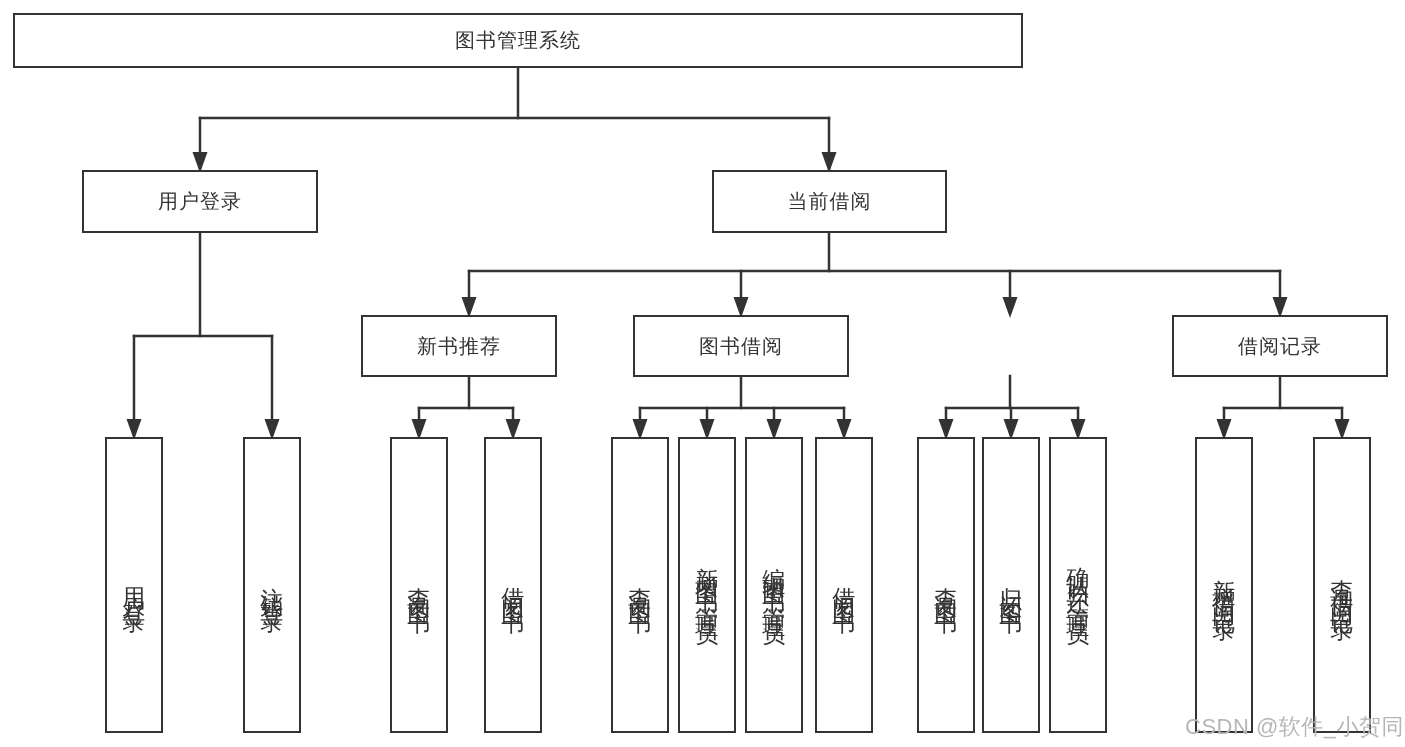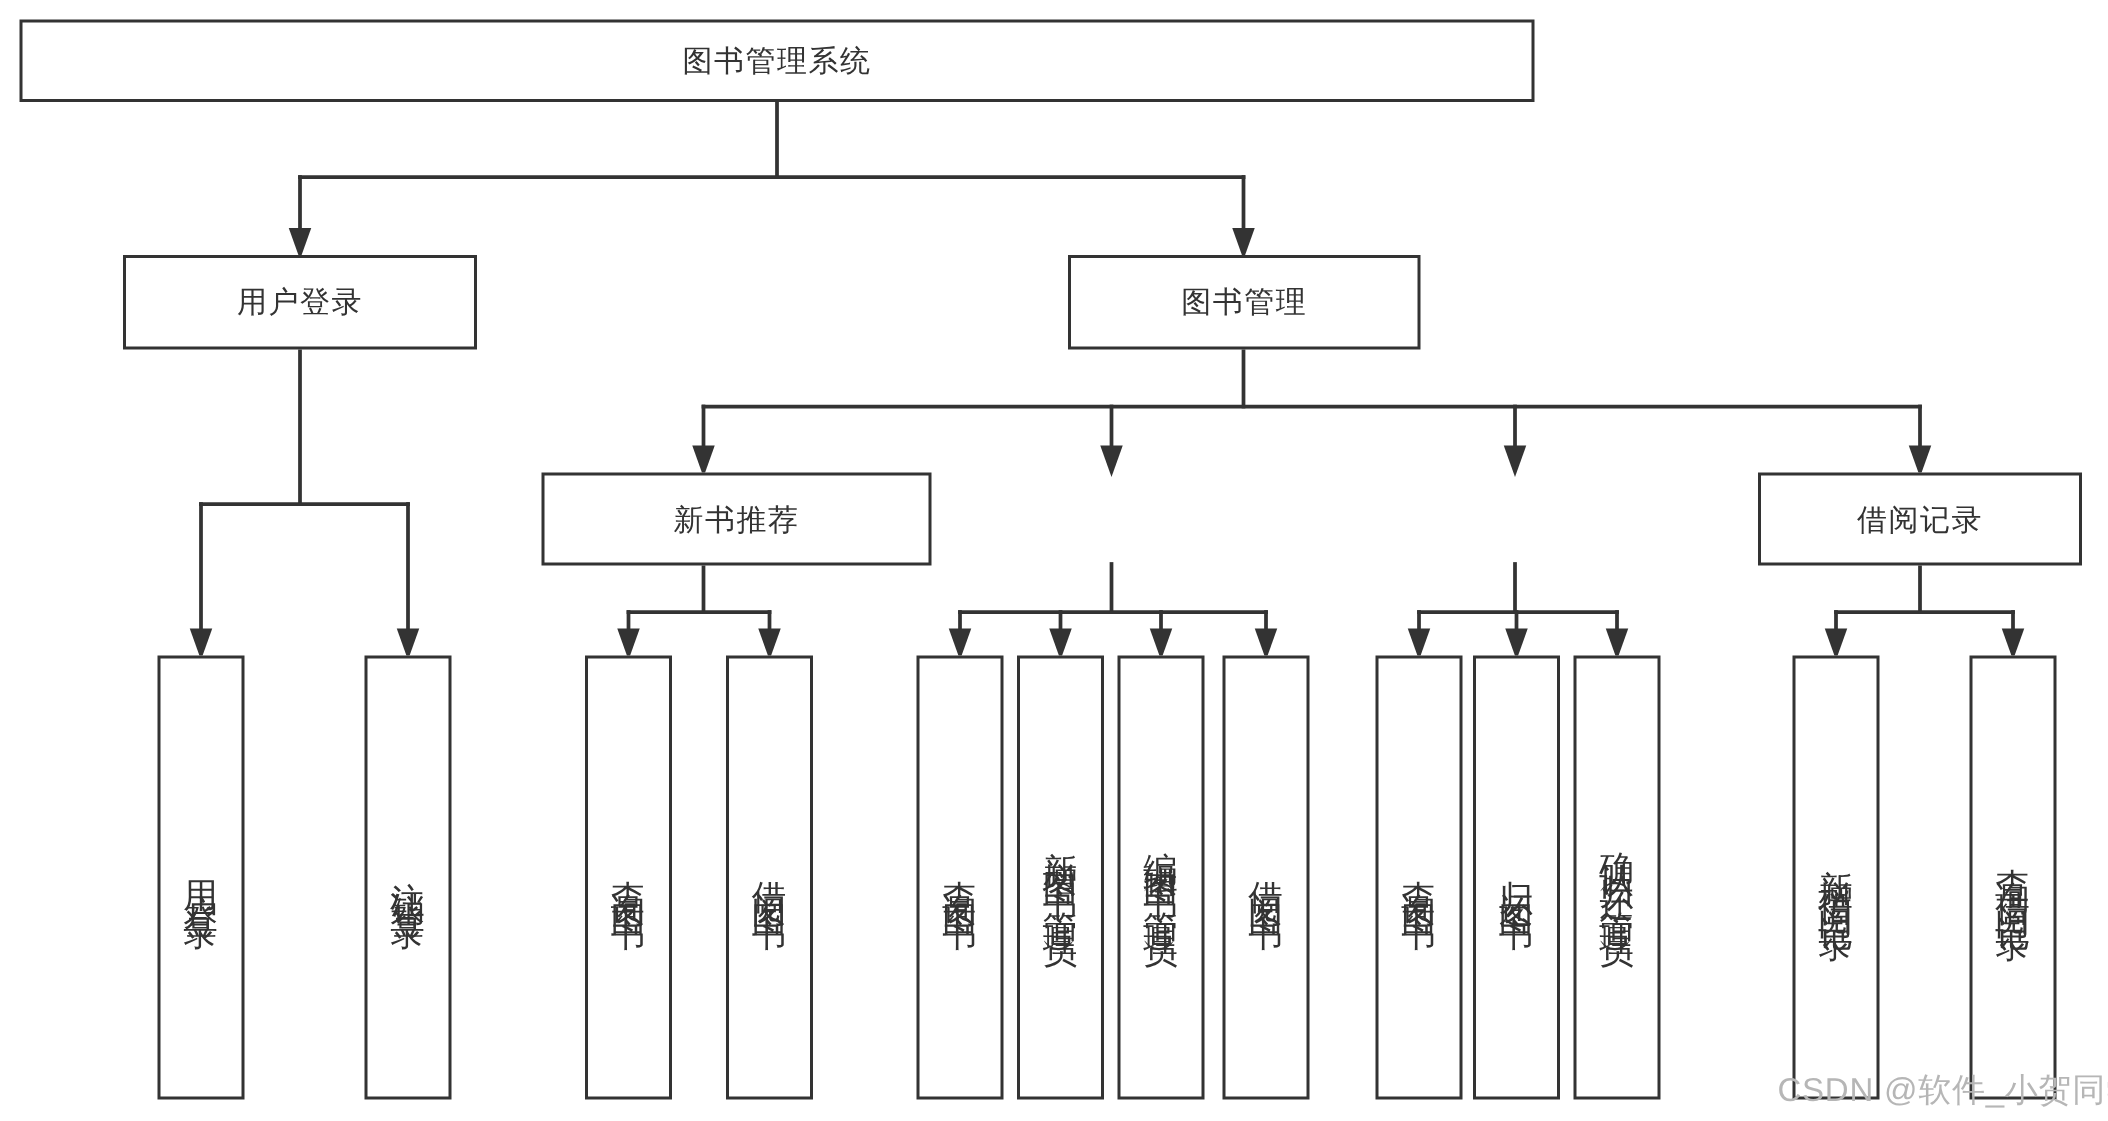--- a/index.html
+++ b/index.html
@@ -94,25 +94,28 @@
   </svg>
 
   <div class="node hnode" style="left:13px; top:13px; width:1010px; height:55px;text-align:center;">
     <span>图书管理系统</span>
   </div>
 
   <div class="node hnode" style="left:82px; top:170px; width:236px; height:63px;">
     <span>用户登录</span>
   </div>
   <div class="node hnode" style="left:712px; top:170px; width:235px; height:63px;">
-    <span>图书管理</span>
+    <span>当前借阅</span>
   </div>
 
-  <div class="node hnode" style="left:361px; top:315px; width:260px; height:62px;">
+  <div class="node hnode" style="left:361px; top:315px; width:196px; height:62px;">
     <span>新书推荐</span>
+  </div>
+  <div class="node hnode" style="left:633px; top:315px; width:216px; height:62px;">
+    <span>图书借阅</span>
   </div>
   <div class="node hnode" style="left:1172px; top:315px; width:216px; height:62px;">
     <span>借阅记录</span>
   </div>
 
   <div class="node vnode" style="left:105px;">
     <span class="vtext">用户登录</span>
   </div>
   <div class="node vnode" style="left:243px;">
     <span class="vtext">注销登录</span>

